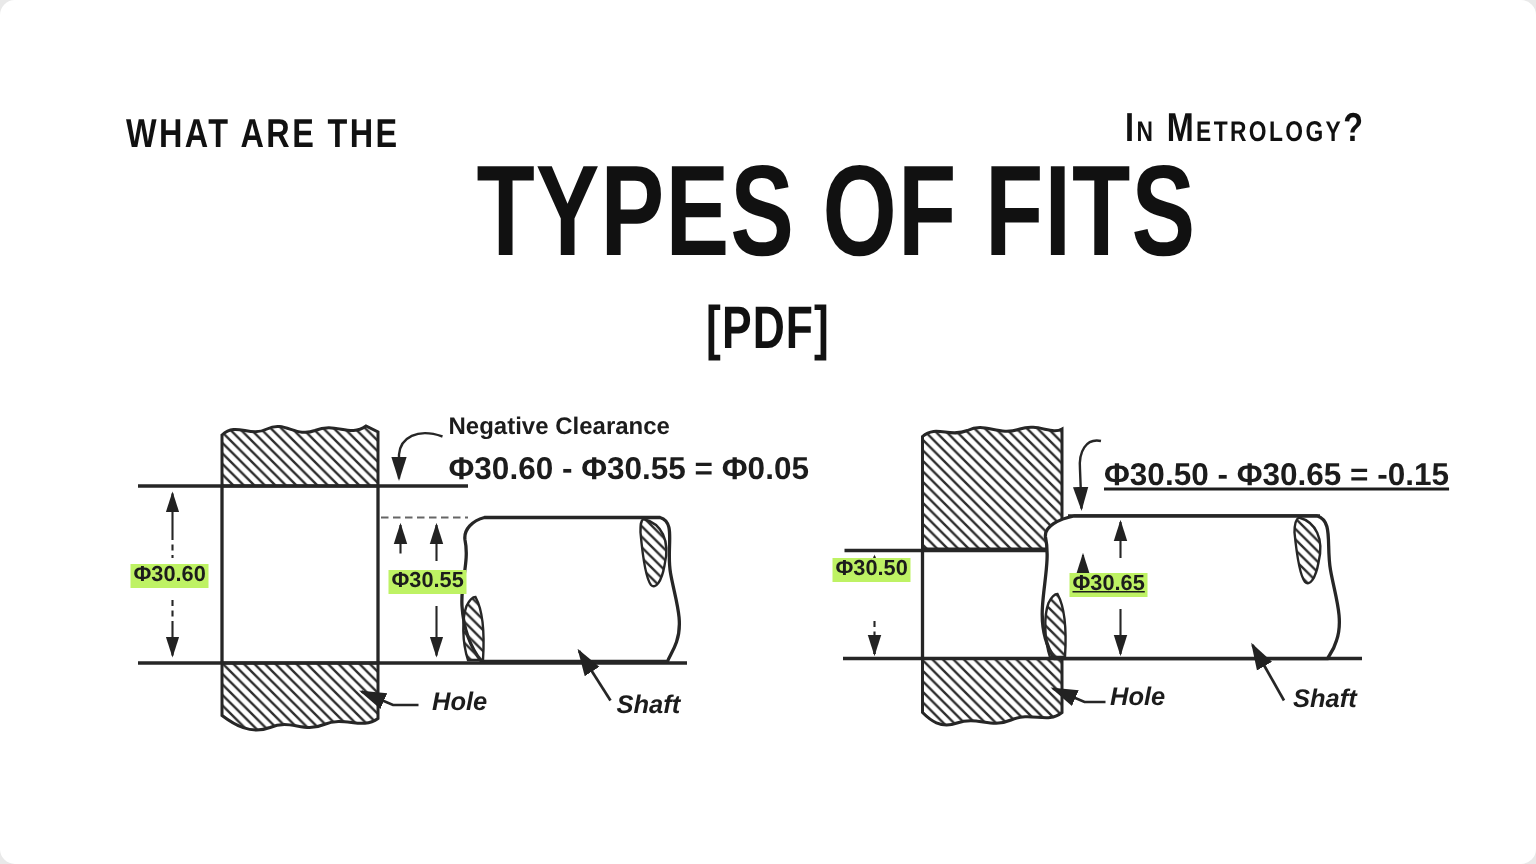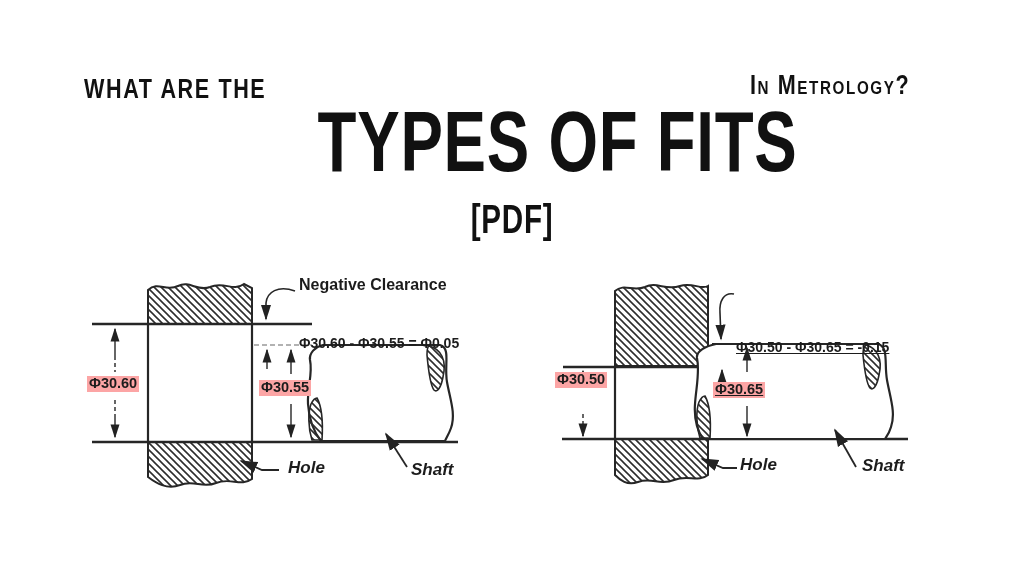--- a/index.html
+++ b/index.html
@@ -1,19 +1,20 @@
 <!DOCTYPE html>
 <html><head>
 <meta charset="utf-8">
 <style>
   html,body{margin:0;padding:0;background:#e9e9e9;}
   .page{
     position:relative;width:1024px;height:576px;background:#ffffff;
     overflow:hidden;font-family:"Liberation Sans",sans-serif;color:#1c1c1c;
     margin:0 auto;
+    border-radius:10px;
   }
   
   .pre-title{
     position:absolute;left:84px;top:74px;font-size:27px;font-weight:bold;
     letter-spacing:2px;transform:scaleX(0.80);transform-origin:left top;
     color:#111;white-space:nowrap;
   }
   .main-title{
     position:absolute;left:250px;top:98px;width:520px;text-align:center;
     font-size:86px;font-weight:bold;line-height:1.0;letter-spacing:1px;
@@ -27,22 +28,22 @@
   }
   .subtitle{
     position:absolute;left:412px;top:197px;width:200px;text-align:center;
     font-size:40px;font-weight:bold;letter-spacing:1px;
     transform:scaleX(0.74);transform-origin:center top;color:#111;
     white-space:nowrap;
   }
   
   .dlabel{position:absolute;font-weight:bold;color:#1c1c1c;white-space:nowrap;line-height:1.1;}
   .callout-title{font-size:16px;}
-  .callout-formula{font-size:14px;margin-top:35px;}
-  .dim{font-size:14.5px;background:#fca5a5;padding:0 2px;}
+  .callout-formula{font-size:21px;}
+  .dim{font-size:14.5px;background:#bef264;padding:0 2px;}
   .part{font-size:17px;font-style:italic;}
   svg.linework{position:absolute;left:0;top:0;}
 </style>
 </head>
 <body>
 
 <div class="page">
 
   <div class="pre-title">WHAT ARE THE</div>
   <div class="main-title">TYPES OF FITS</div>

